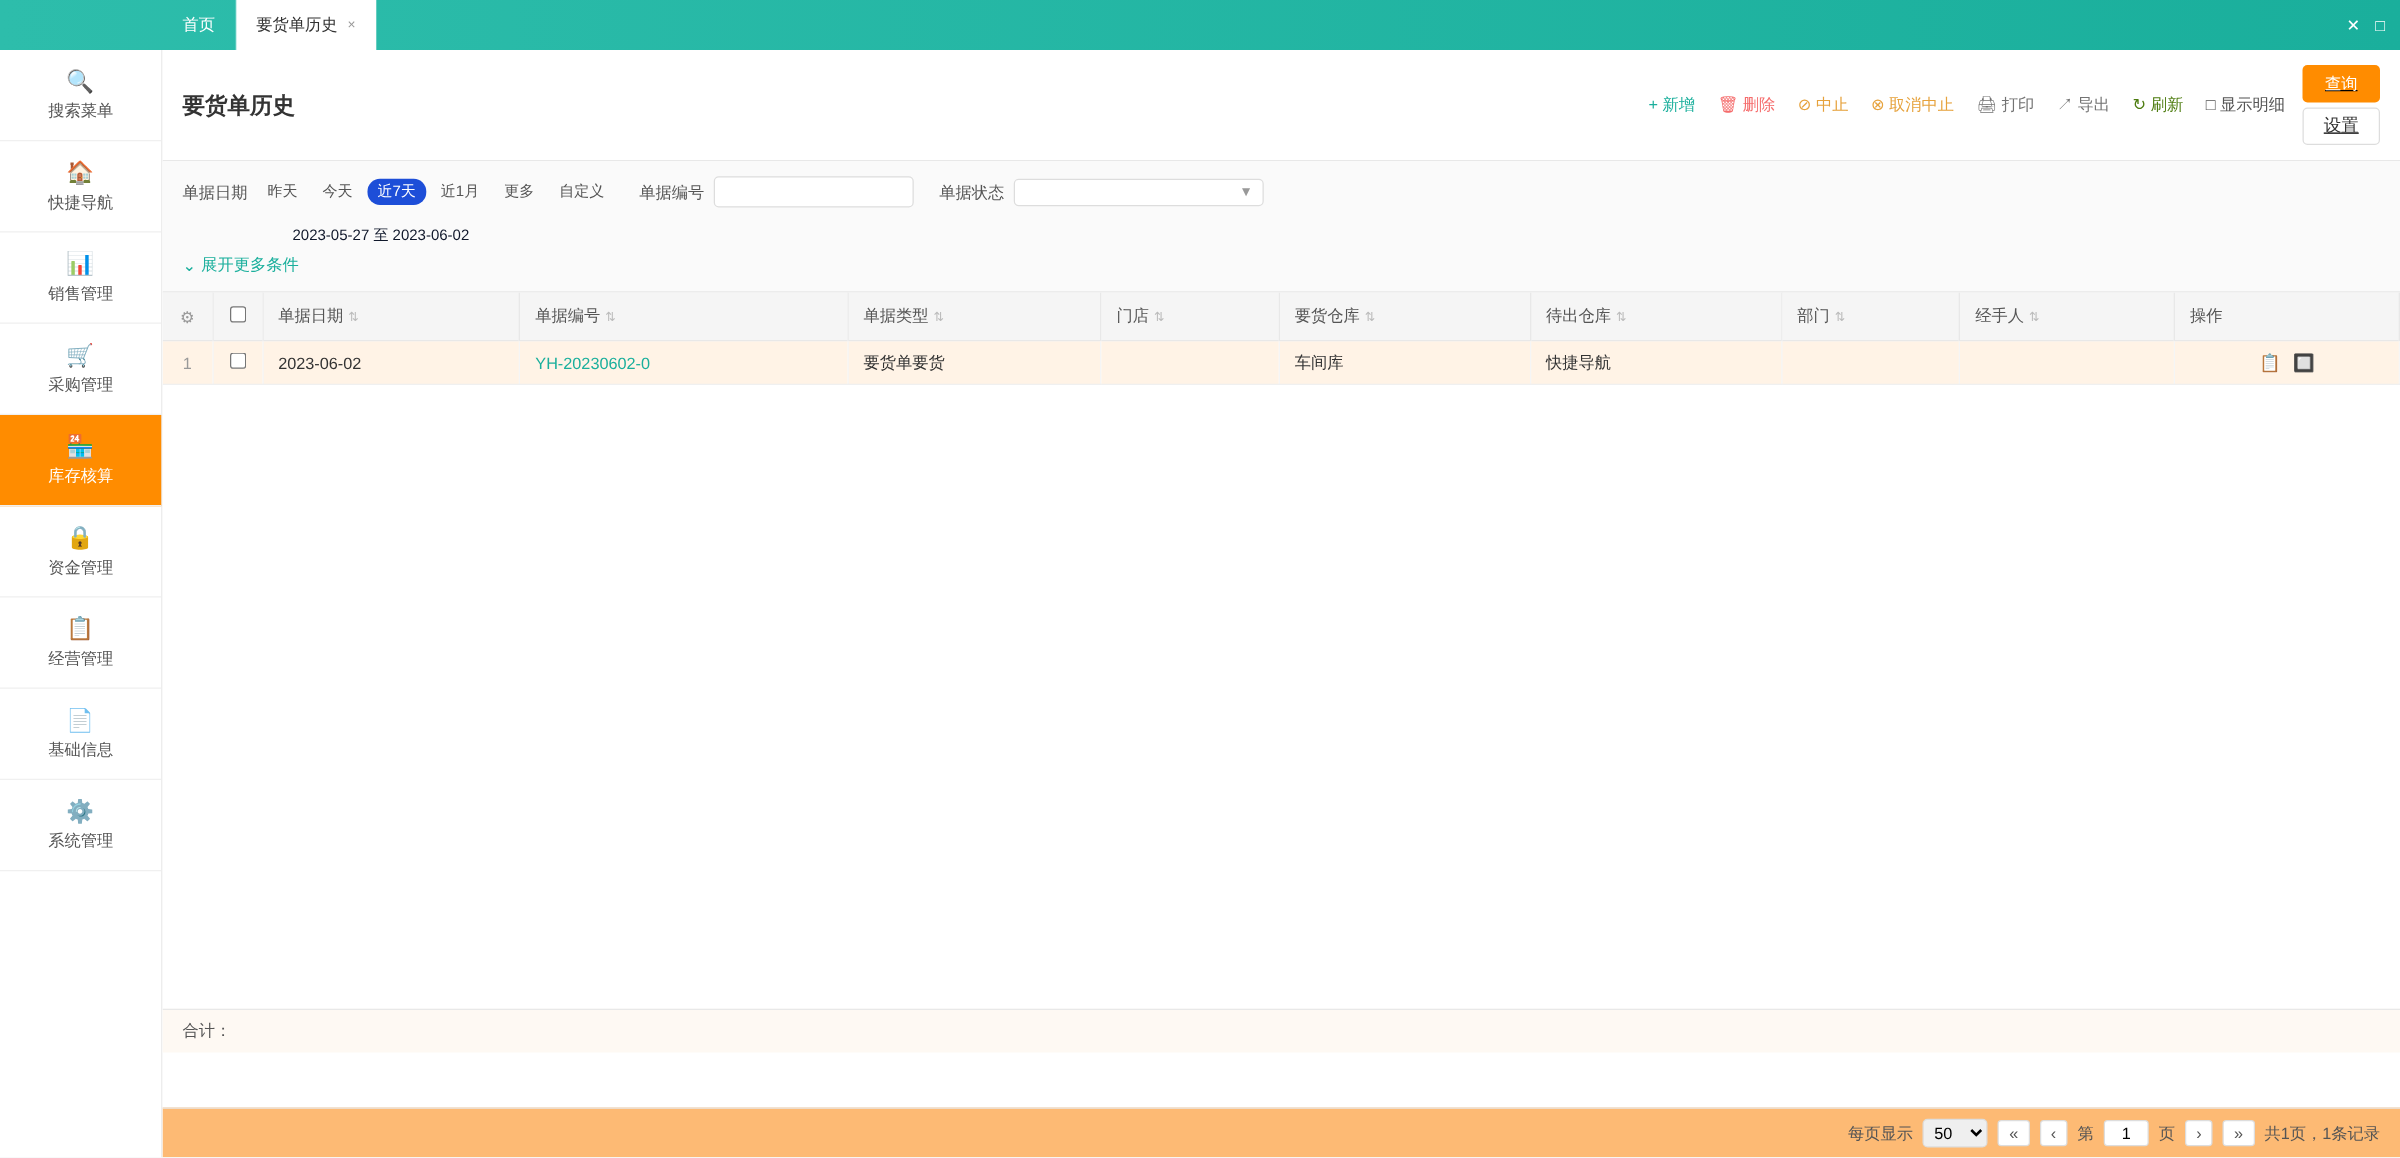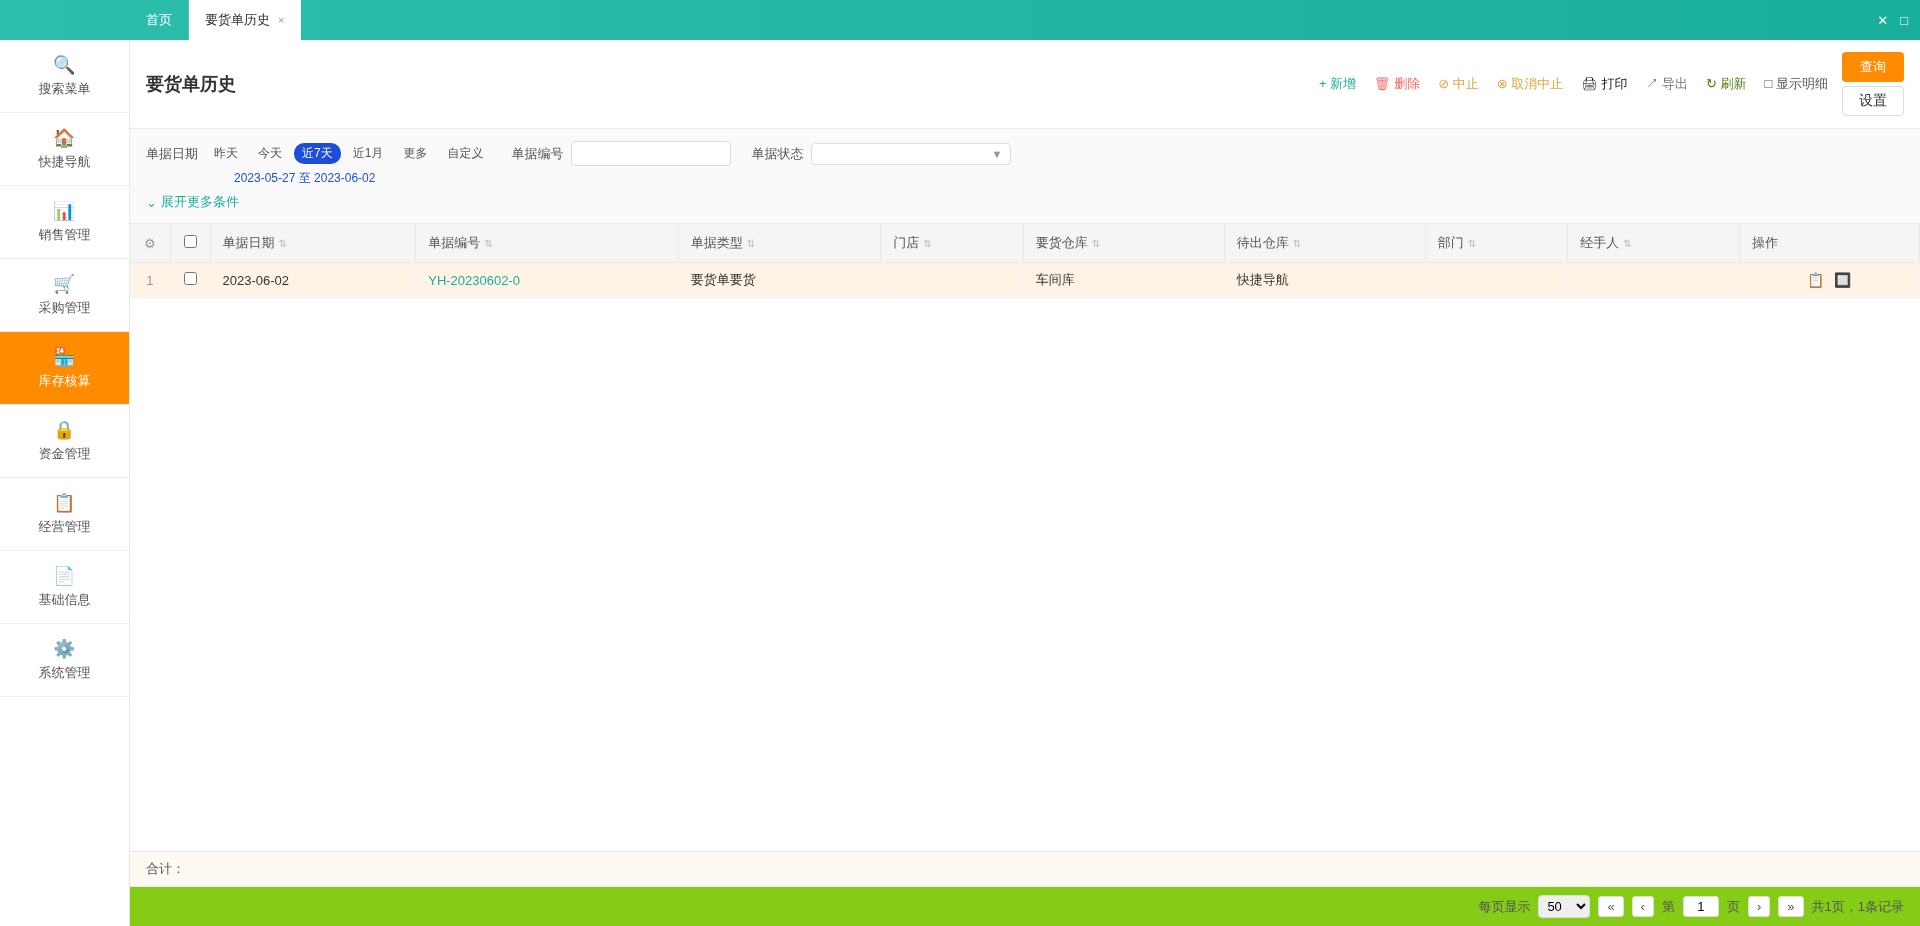--- a/index.html
+++ b/index.html
@@ -114,21 +114,21 @@
       cursor: pointer;
       color: #555;
       font-size: 13px;
       padding: 4px 6px;
       border-radius: 3px;
     }
     .btn-new { color: #1aaf9c; }
     .btn-delete { color: #f56c6c; }
     .btn-stop { color: #e6a23c; }
     .btn-cancel-stop { color: #e6a23c; }
-    .btn-print { color: #0f172a; }
+    .btn-print { color: #737373; }
     .btn-export { color: #737373; }
     .btn-refresh { color: #4d7c0f; }
     .btn-display { display: flex; align-items: center; gap: 4px; }
     .btn-query {
       background: #ff8c00;
       color: white;
       border: none;
       padding: 6px 16px;
       border-radius: 4px;
       cursor: pointer;
@@ -170,21 +170,21 @@
       cursor: pointer;
       font-size: 12px;
       color: #555;
       border: none;
       background: transparent;
     }
     .date-btn.active {
       background: #1d4ed8;
       color: white;
     }
-    .filter-date-range { font-size: 12px; color: #1d4ed8; margin-top: 0; }
+    .filter-date-range { font-size: 12px; color: #0f172a; margin-top: 10px; }
     .filter-input {
       border: 1px solid #ddd;
       border-radius: 4px;
       padding: 4px 8px;
       width: 160px;
       outline: none;
       font-size: 13px;
     }
     .filter-select-wrapper {
       display: flex;
@@ -259,23 +259,24 @@
       flex-shrink: 0;
     }
 
     
     .pagination-bar {
       display: flex;
       align-items: center;
       justify-content: flex-end;
       padding: 8px 16px;
       border-top: 1px solid #e8e8e8;
-      background: #84cc16;
+      background: #fdba74;
       gap: 8px;
       flex-shrink: 0;
+      margin-top: 44px;
     }
     .pagination-bar span { color: #555; font-size: 13px; }
     .page-size-select {
       border: 1px solid #ddd;
       border-radius: 4px;
       padding: 2px 4px;
       font-size: 13px;
       outline: none;
     }
     .page-nav-btn {
@@ -361,21 +362,21 @@
         <div class="header-actions" style="flex-wrap:wrap; gap:6px;">
           <span class="btn-action btn-new">+ 新增</span>
           <span class="btn-action btn-delete">🗑 删除</span>
           <span class="btn-action btn-stop">⊘ 中止</span>
           <span class="btn-action btn-cancel-stop">⊗ 取消中止</span>
           <span class="btn-action btn-print">🖨 打印</span>
           <span class="btn-action btn-export">↗ 导出</span>
           <span class="btn-action btn-refresh">↻ 刷新</span>
           <span class="btn-action btn-display">□ 显示明细</span>
         </div>
-        <div style="display:flex; flex-direction:column; gap:4px;">
+        <div style="display:flex; flex-direction:column; gap:4px;text-decoration:underline;">
           <button class="btn-query">查询</button>
           <button class="btn-settings">设置</button>
         </div>
       </div>
     </div>
 
     <div class="filter-bar">
       <div class="filter-row">
 
         <div class="filter-group">

